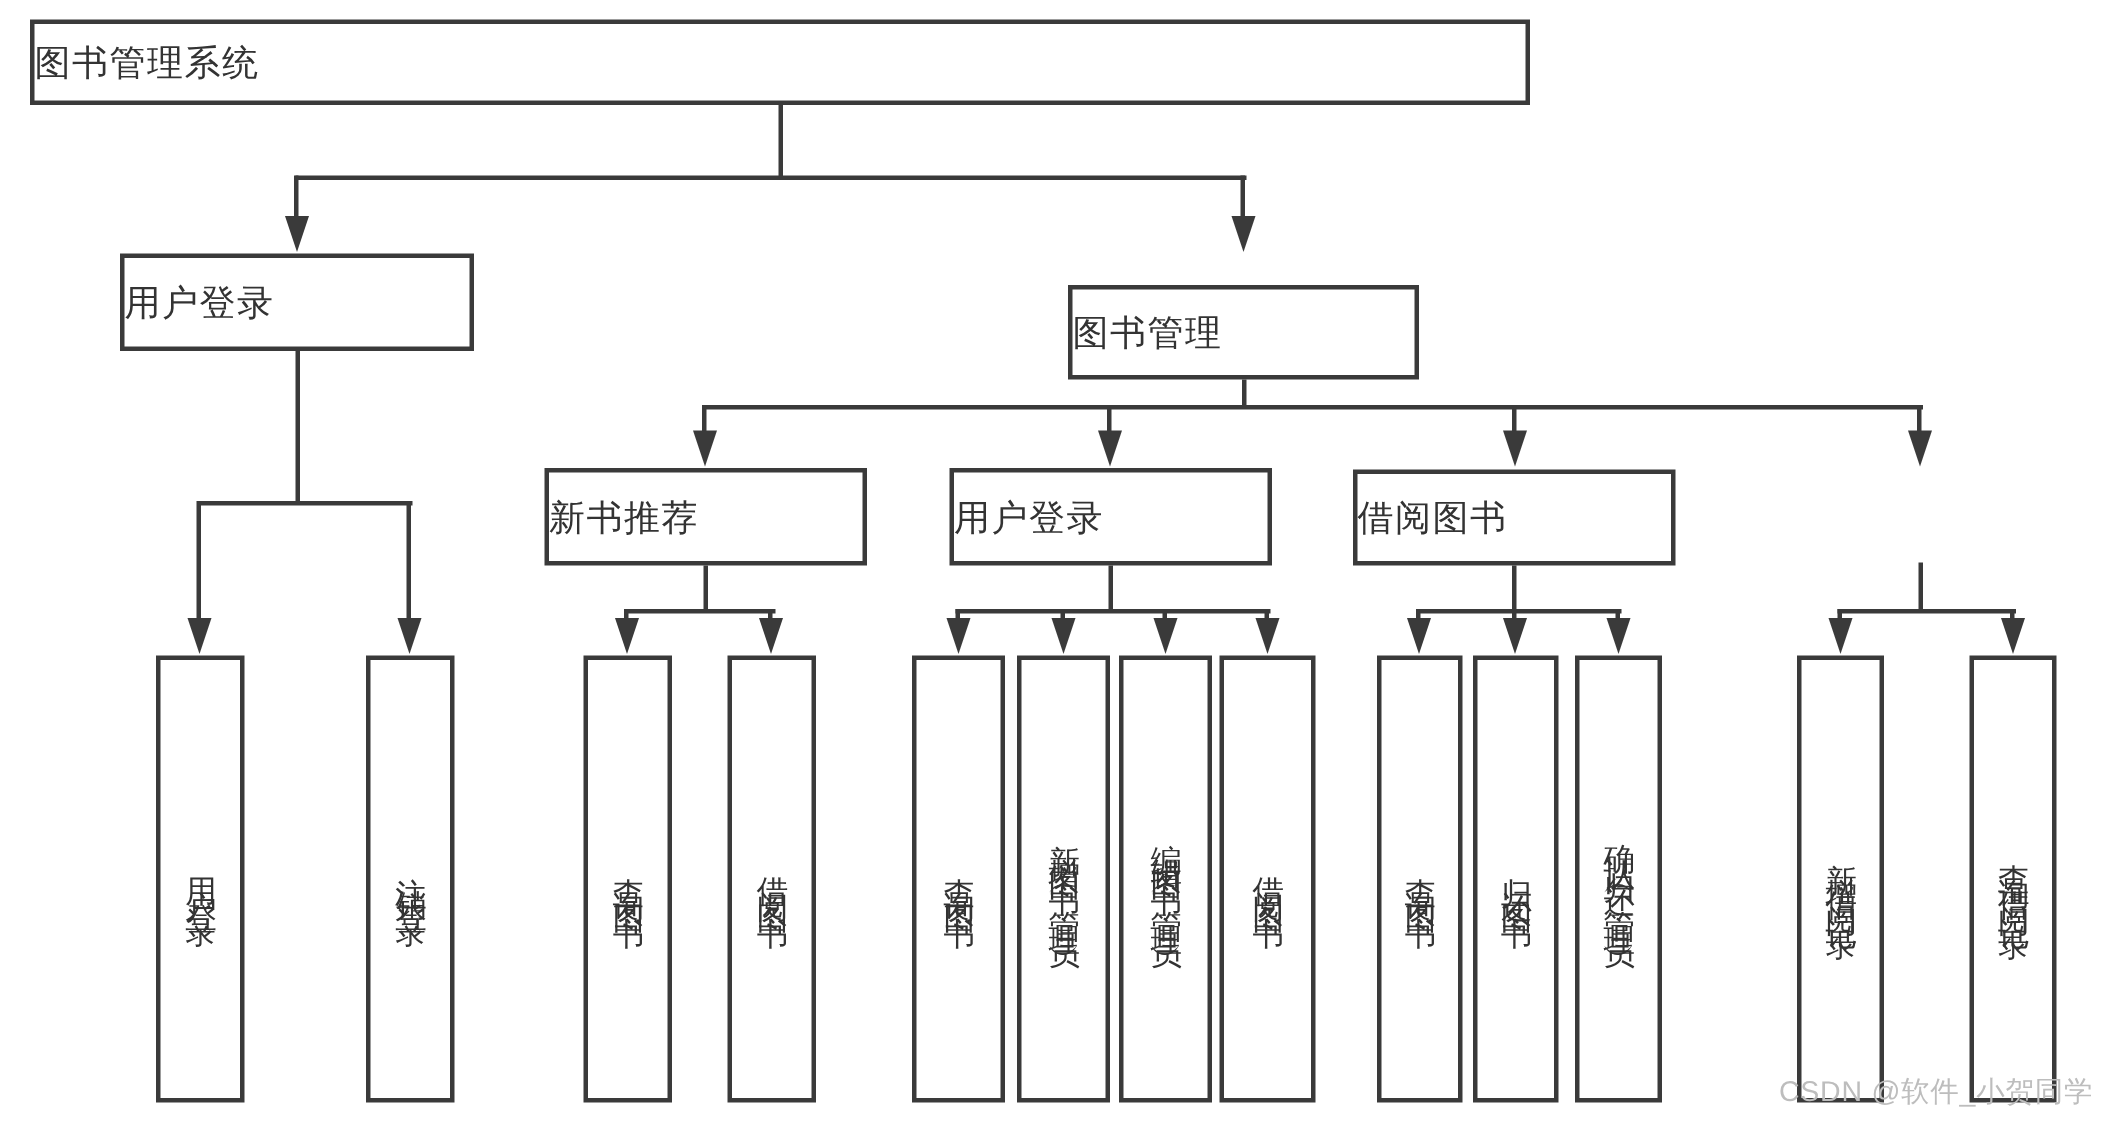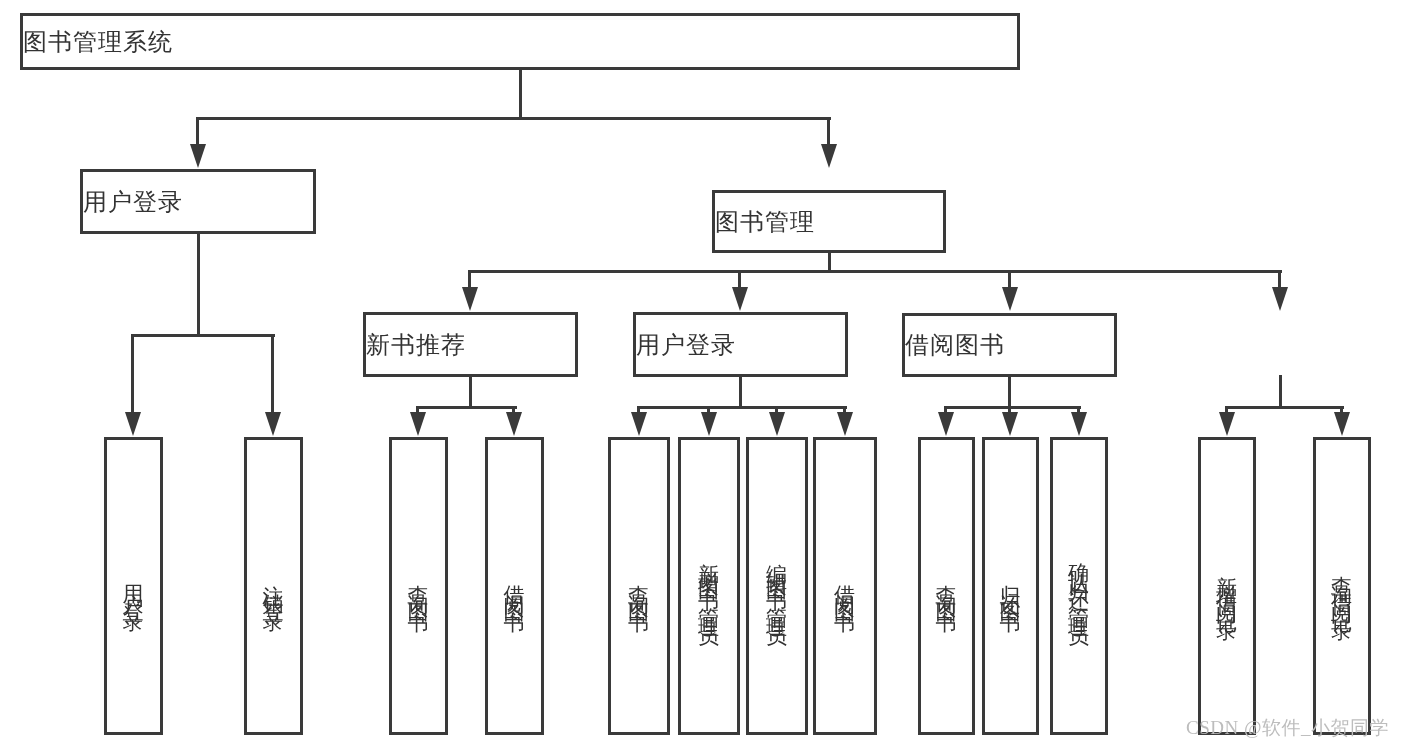--- a/index.html
+++ b/index.html
@@ -52,21 +52,21 @@
   .arrow::after{
     content:"";position:absolute;left:0;bottom:0;width:0;height:0;
     border-left:8px solid transparent;border-right:8px solid transparent;
     border-top:24px solid var(--line);
   }
   .watermark{
     position:absolute;
     left:1186px;top:715px;
     font-size:19px;color:var(--wm);
     letter-spacing:0.5px;
-    z-index:4;white-space:nowrap;font-family:Liberation Serif, serif;
+    z-index:4;white-space:nowrap;
   }
 </style>
 </head>
 <body>
 
 <div id="stage">
 
   <div class="node" style="left:20px;top:13px;width:1000px;height:57px;">
     <span>图书管理系统</span>
   </div>

